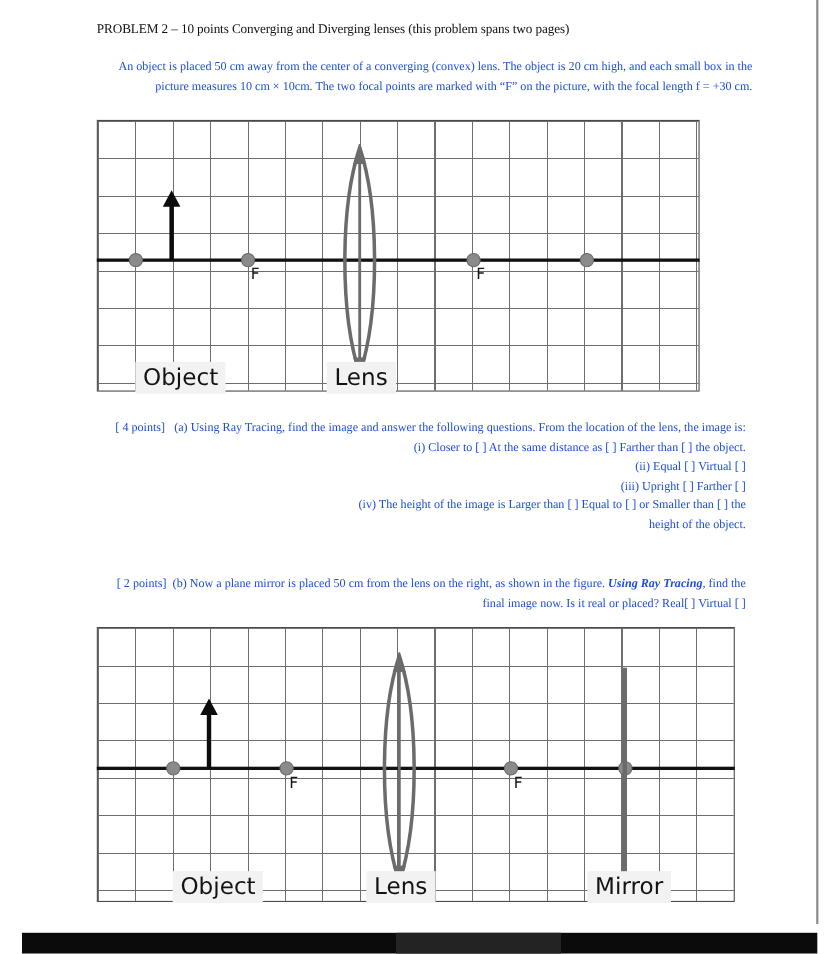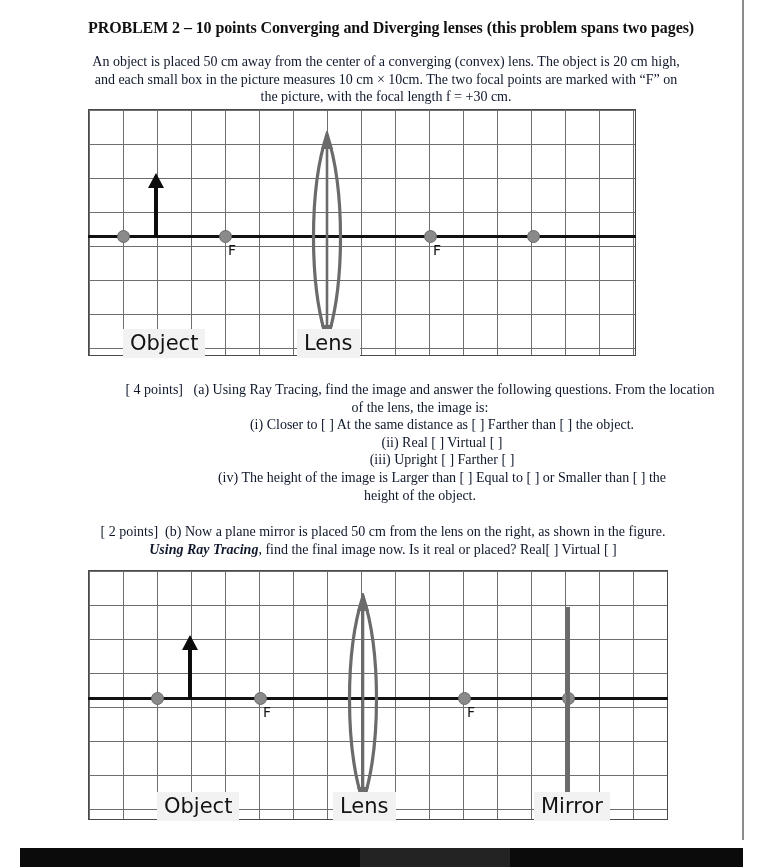--- a/index.html
+++ b/index.html
@@ -39,43 +39,42 @@
     top: 0;
     width: 150px;
     height: 19px;
     background: #232323;
   }
   .ptitle {
     position: absolute;
     left: 88px;
     top: 19px;
     width: 600px;
-    font-size: 16px;
-    font-weight: bold;
+    font-size: 12px;
+    font-weight: normal;
     letter-spacing: -0.1px;
     color: #111;
     white-space: nowrap;
   }
   .para {
     position: absolute;
-    font-size: 14px;
+    font-size: 11px;
     line-height: 17.6px;
-    color: #0f172a;
-    text-align: center;
+    color: #1d4ed8;
+    text-align: right;
   }
   #intro-para {
     left: 88px;
     top: 53px;
     width: 596px;
   }
   #qa-block {
     left: 88px;
     top: 381px;
     width: 590px;
-    margin-left: 37px;
   }
   .indent {
     padding-left: 44px;
   }
   #qb-block {
     left: 88px;
     top: 523px;
     width: 590px;
   }
   .ital-bold {
@@ -188,21 +187,21 @@
   <div class="taglabel" style="left:209px; top:220px;">Lens</div>
 </div>
 
 <div class="para" id="qa-block">
   <div>
     <span>[ 4 points]</span>
     <span>&nbsp;</span>
     <span>(a) Using Ray Tracing, find the image and answer the following questions. From the location of the lens, the image is:</span>
   </div>
   <div class="indent">(i) Closer to [    ]        At the same distance as [    ]    Farther than  [    ] the object.</div>
-  <div class="indent">(ii)  Real  [   ]                          Virtual [   ]</div>
+  <div class="indent">(ii)  Equal  [   ]                          Virtual [   ]</div>
   <div class="indent">(iii) Upright [   ]        Farther [   ]</div>
   <div class="indent">(iv) The height of the image is Larger than [   ]   Equal to [    ]   or Smaller than  [   ] the</div>
   <div>height of the object.</div>
 </div>
 
 <div class="para" id="qb-block">
   <span>[ 2 points]</span>
   <span>&nbsp;</span><span>(b) Now a plane mirror is placed 50 cm from the lens on the right, as shown in the figure.  </span><span class="ital-bold">Using Ray Tracing</span><span>, find the final image now. Is it real or placed?  Real[  ]  Virtual  [   ]</span>
 </div>
 

